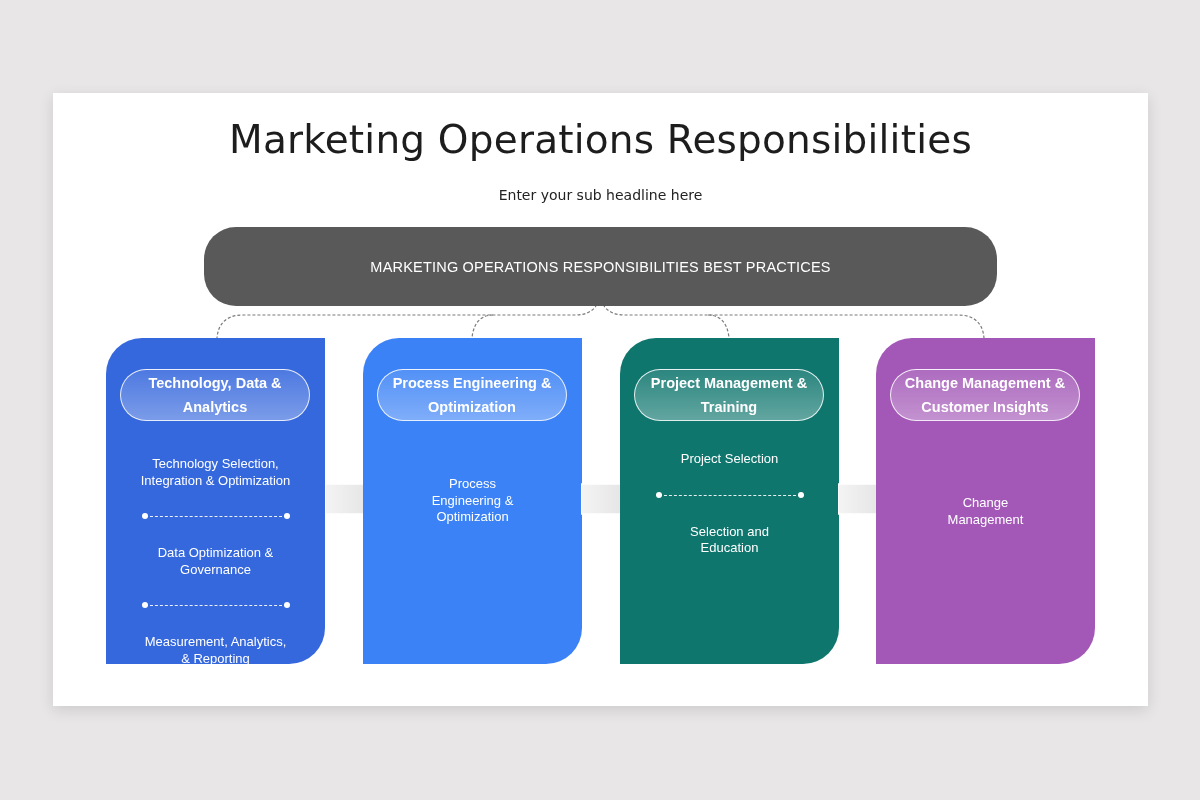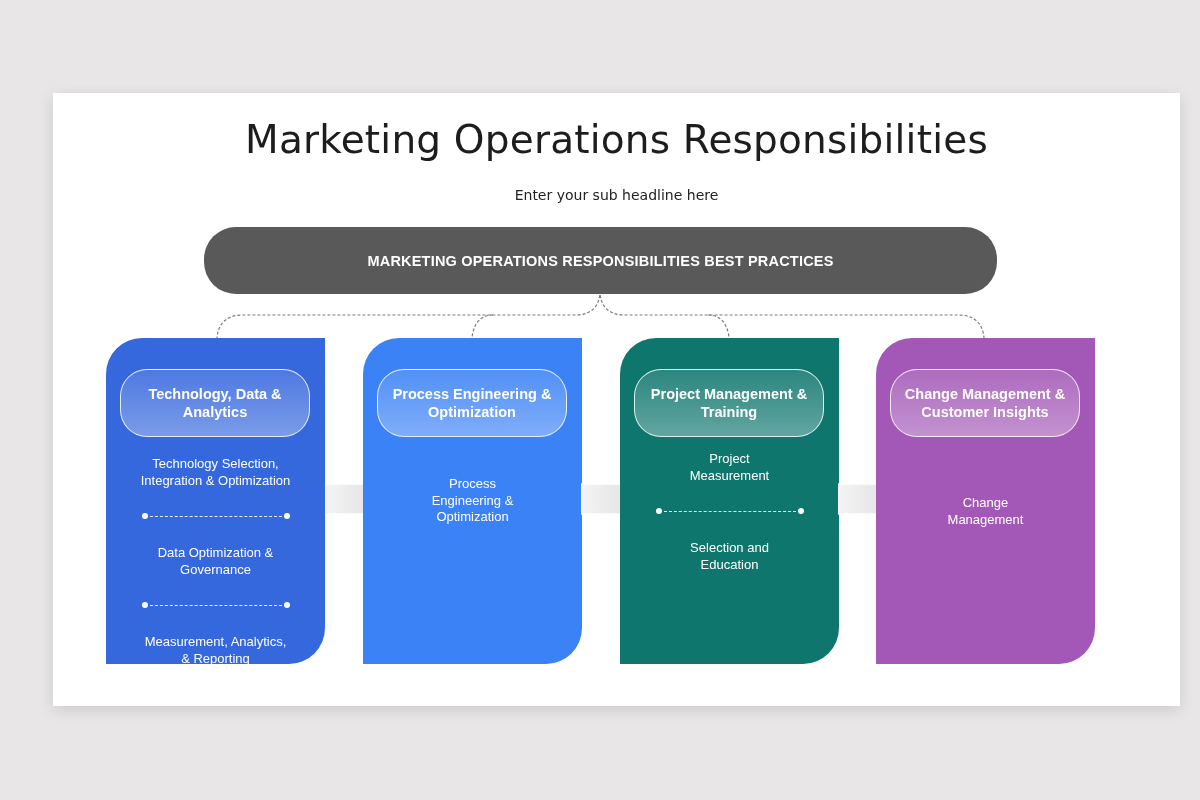--- a/index.html
+++ b/index.html
@@ -6,50 +6,49 @@
     body {
       width: 1200px; height: 800px; overflow: hidden;
       background: #e8e6e7;
       font-family: "Liberation Sans", "DejaVu Sans", sans-serif;
       position: relative;
     }
     .slide {
       position: absolute; left: 53px; top: 93px; width: 1095px; height: 613px;
       background: #ffffff;
       box-shadow: 0 4px 14px rgba(0,0,0,0.12);
-      padding-left: 32px;
     }
     .title {
       position: absolute; left: 0; right: 0; top: 24px;
       text-align: center; font-size: 39px; color: #1d1d1d; letter-spacing: 0.2px;
       font-family: "DejaVu Sans", "Liberation Sans", sans-serif; font-weight: normal;
     }
     .subtitle {
       position: absolute; left: 0; right: 0; top: 94px;
       text-align: center; font-size: 14px; color: #222;
       font-family: "DejaVu Sans", "Liberation Sans", sans-serif;
     }
     .banner {
-      position: absolute; left: 151px; top: 134px; width: 793px; height: 67px;
+      position: absolute; left: 151px; top: 134px; width: 793px; height: 79px;
       background: #595959; border-radius: 32px;
       display: flex; align-items: center; justify-content: center;
-      color: #fff; font-weight: bold; font-size: 14.5px; letter-spacing: 0.2px;
+      color: #fff; font-weight: normal; font-size: 14.5px; letter-spacing: 0.2px;
     }
     svg.connectors { position: absolute; left: 0; top: 0; width: 1095px; height: 613px; pointer-events: none; }
     .card {
       position: absolute; top: 245px; width: 219px; height: 326px;
       border-radius: 36px 0 36px 0;
       color: #fff;
     }
     .pill {
-      position: absolute; left: 14px; top: 31px; width: 190px; height: 68px;
+      position: absolute; left: 14px; top: 31px; width: 190px; height: 52px;
       border: 1.5px solid rgba(255,255,255,0.85); border-radius: 27px;
       background: linear-gradient(to bottom, rgba(255,255,255,0.12), rgba(255,255,255,0.35));
       display: flex; align-items: center; justify-content: center;
-      text-align: center; font-weight: bold; font-size: 14.5px; line-height: 18px;
+      text-align: center; font-weight: bold; font-size: 14.5px; line-height: 24px;
       box-sizing: border-box; padding: 0 6px;
     }
     .items {
       position: absolute; left: 0; right: 0;
       display: flex; flex-direction: column; align-items: center;
       font-size: 13px; line-height: 16.5px; text-align: center; gap: 16px;
     }
     .item { padding: 0 10px; }
     .sep {
       position: relative; width: 142px; height: 0; margin: 11px 0 12px 0;
@@ -110,21 +109,21 @@
     </div>
   </div>
 
   <svg class="arrow" style="left:528px;" viewBox="0 0 74 62">
     <polygon points="0,16 46,16 46,0 68,31 46,62 46,46 0,46" fill="url(#ag)" stroke="#ffffff" stroke-width="1.5"></polygon>
   </svg>
 
   <div class="card" style="left:567px; background:#0f766e;">
     <div class="pill">Project Management &amp; Training</div>
     <div class="items" style="top:113px;">
-      <div class="item" style="width:110px;">Project Measurement</div>
+      <div class="item" style="width:110px;">Project Selection</div>
       <div class="sep"></div>
       <div class="item" style="width:110px;">Selection and Education</div>
     </div>
   </div>
 
   <svg class="arrow" style="left:785px;" viewBox="0 0 74 62">
     <polygon points="0,16 46,16 46,0 68,31 46,62 46,46 0,46" fill="url(#ag)" stroke="#ffffff" stroke-width="1.5"></polygon>
   </svg>
 
   <div class="card" style="left:823px; background:#a358b7;">

